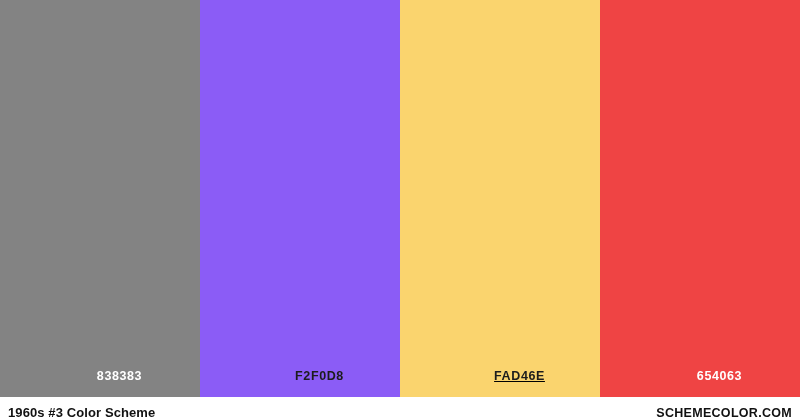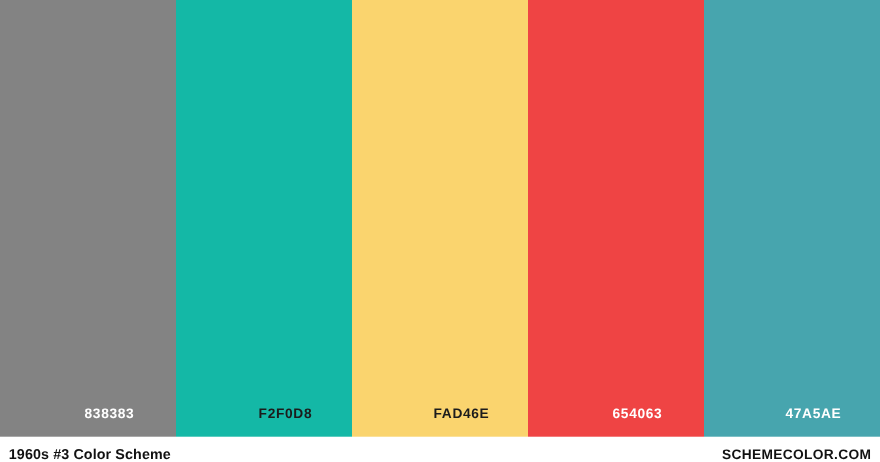--- a/index.html
+++ b/index.html
@@ -77,36 +77,33 @@
 <body>
 
 <div id="palette-page">
 
   <div id="swatch-strip">
 
     <div class="swatch" style="background-color: rgb(131, 131, 131);">
       <span class="swatch-hex hex-light" style="color: rgb(255, 255, 255);">838383</span>
     </div>
 
-    <div class="swatch" style="background-color: #14b8a6;">
+    <div class="swatch" style="background-color: #8b5cf6;">
       <span class="swatch-hex hex-dark" style="color: rgb(28, 28, 28);">F2F0D8</span>
     </div>
 
-    <div class="swatch" style="background-color: rgb(250, 212, 110);">
+    <div class="swatch" style="background-color: rgb(250, 212, 110); text-decoration: underline;">
       <span class="swatch-hex hex-dark" style="color: rgb(28, 28, 28);">FAD46E</span>
     </div>
 
 
     <div class="swatch" style="background-color: #ef4444;">
       <span class="swatch-hex hex-light" style="color: rgb(255, 255, 255);">654063</span>
     </div>
 
-    <div class="swatch" style="background-color: rgb(71, 165, 174);">
-      <span class="swatch-hex hex-light" style="color: rgb(255, 255, 255);">47A5AE</span>
-    </div>
 
   </div>
 
   <div id="footer-bar">
     <span id="scheme-title">1960s #3 Color Scheme</span>
     <span id="site-credit">SCHEMECOLOR.COM</span>
   </div>
 
 </div>
 

